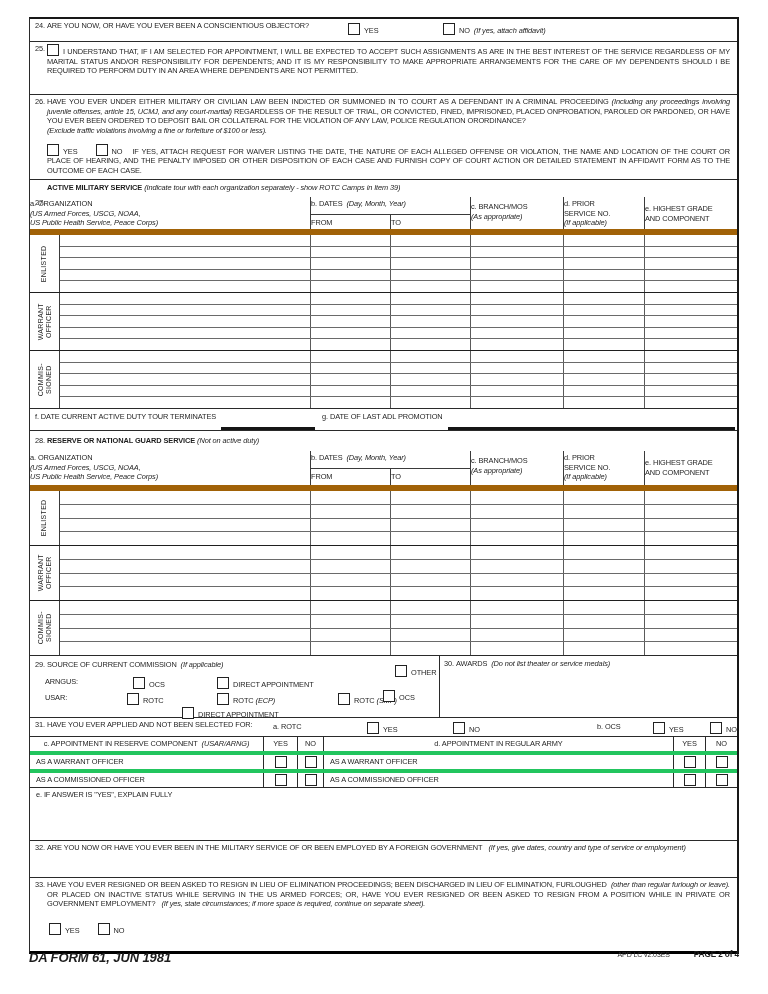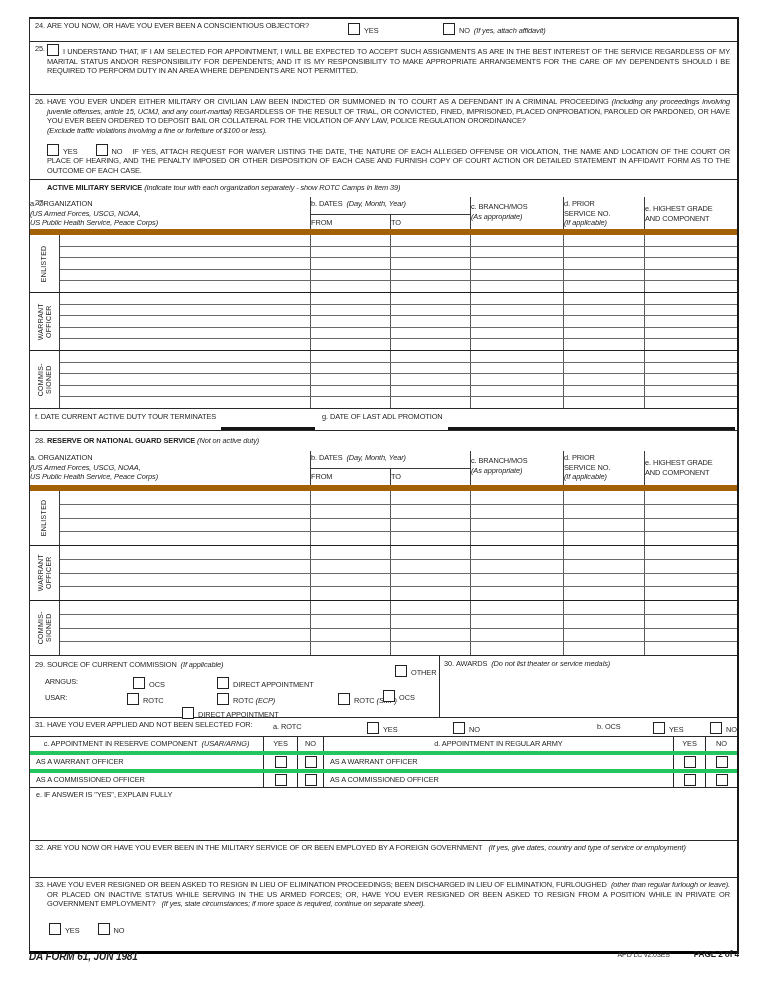--- a/index.html
+++ b/index.html
@@ -97,21 +97,21 @@
   .s32{height:37px;}
   .s33{height:73px;border-bottom:none;}
   .yn33{margin-top:14px;padding-left:2px;}
   .gap18{display:inline-block;width:18px;}
   .gap10{display:inline-block;width:10px;}
   
   .footer{position:absolute;left:29px;top:950px;width:710px;display:flex;
           justify-content:space-between;align-items:flex-start;}
   .footer-right{display:flex;gap:24px;align-items:baseline;}
   .fver{font-size:7px;color:#2c2c2c;}
-  .fid{font-weight:bold;font-style:italic;font-size:10px;}
+  .fid{font-weight:bold;font-style:italic;font-size:13px;}
   .fpage{font-weight:bold;font-size:8.2px;}
 </style>
 </head>
 <body>
 
 <div class="page">
   <div class="form">
 
     <div class="sec s24">
       <span class="num">24.</span>

